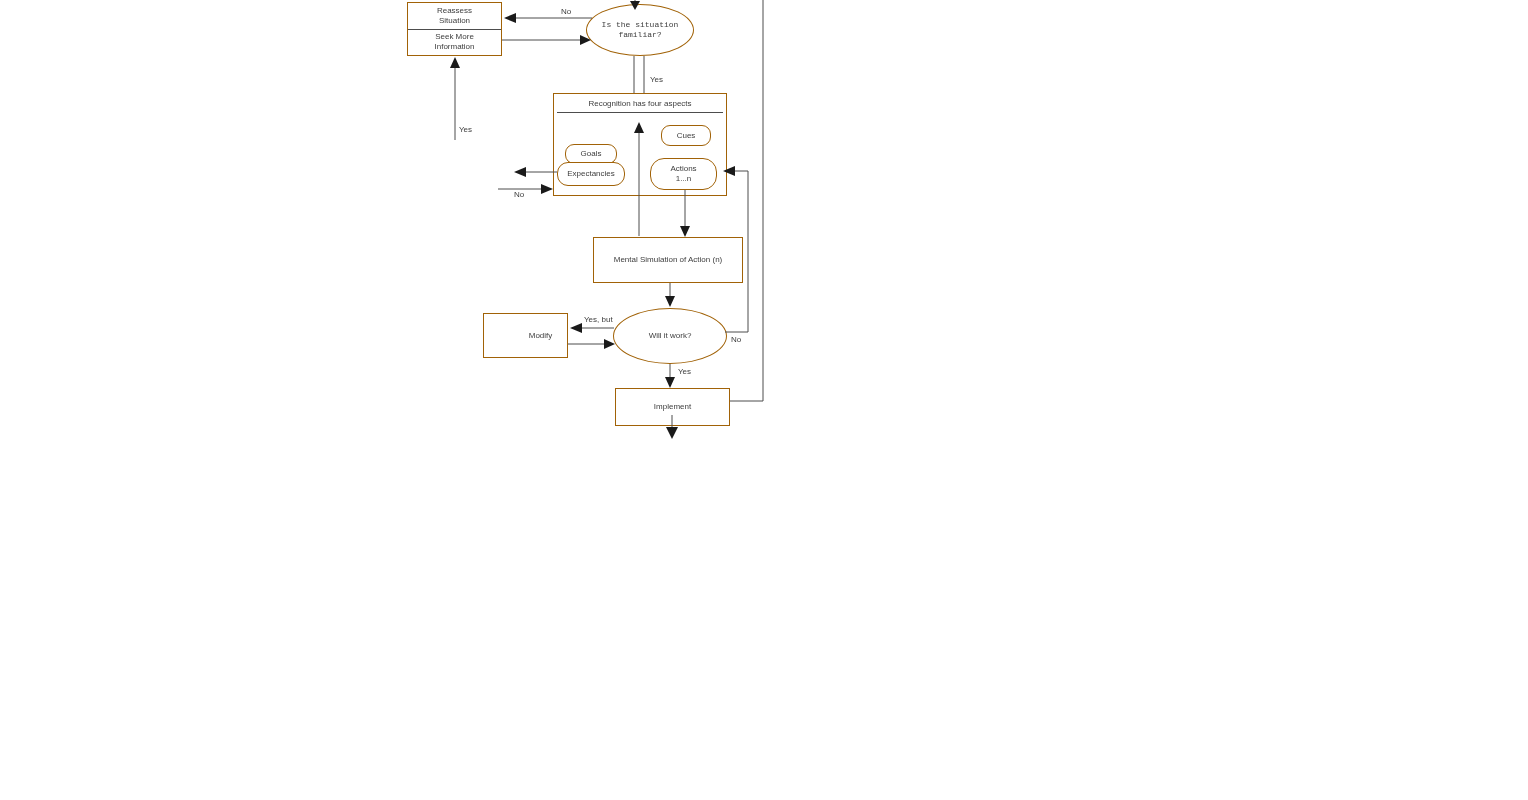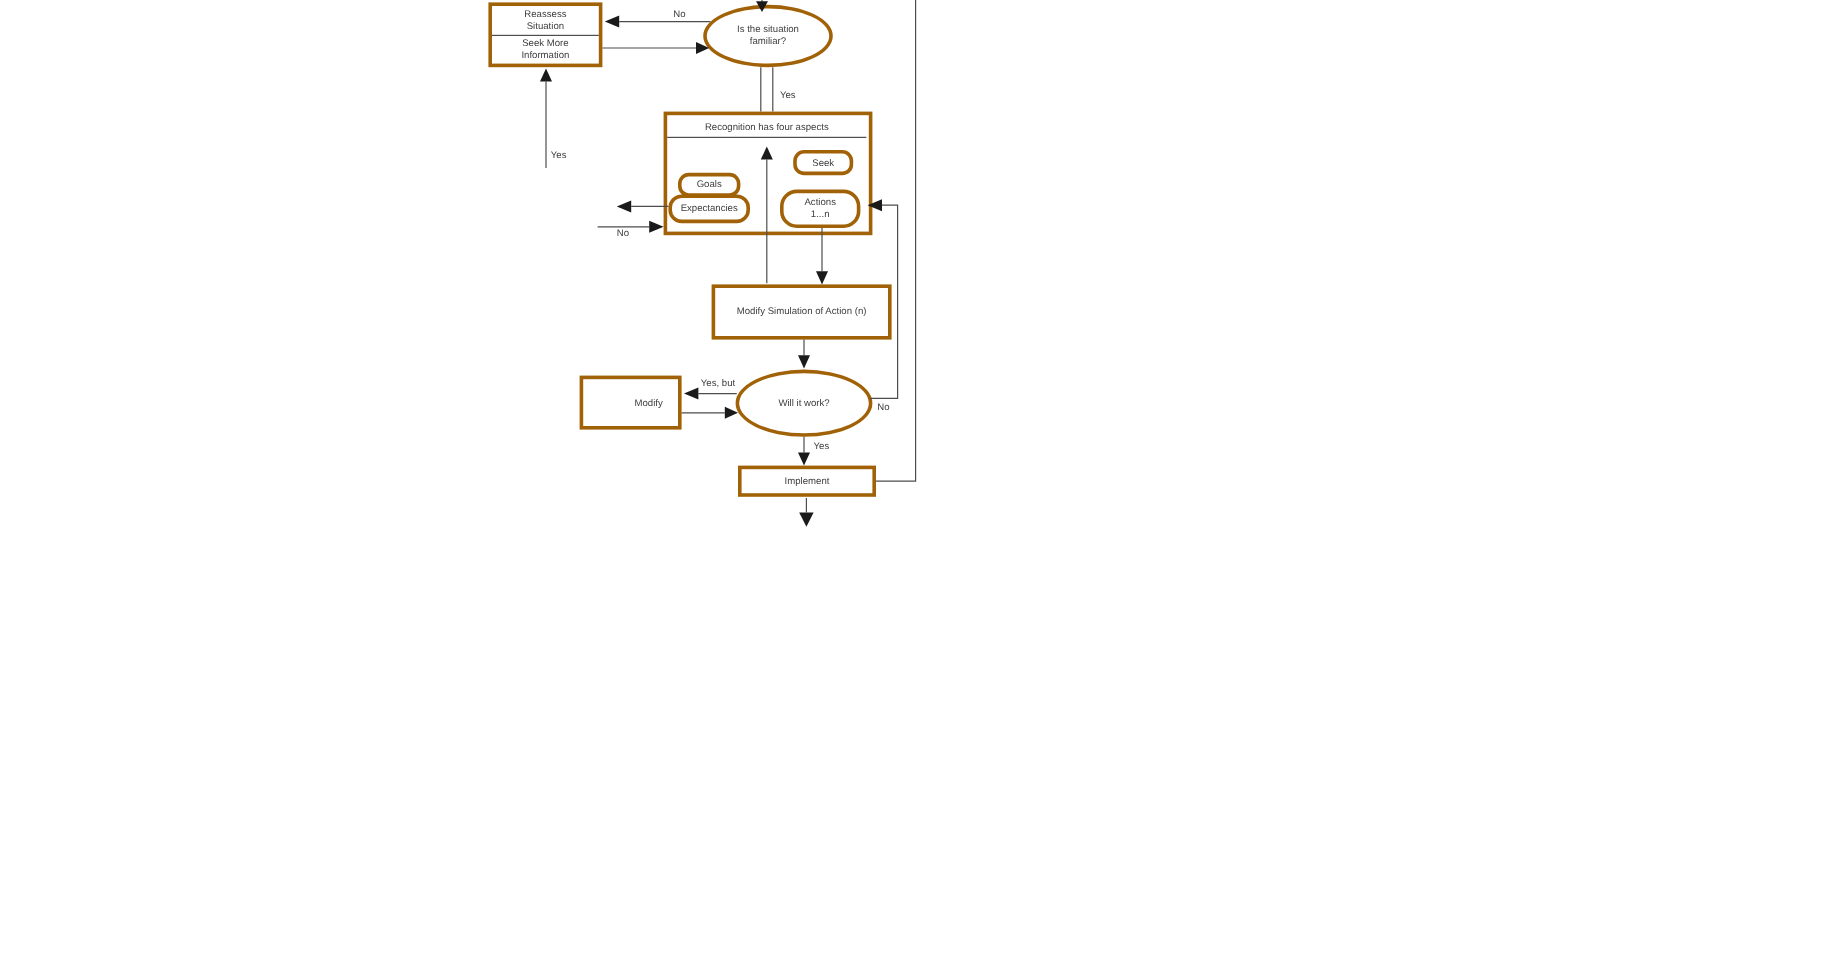--- a/index.html
+++ b/index.html
@@ -9,23 +9,24 @@
     width: 1528px;
     height: 800px;
     background: #ffffff;
     overflow: hidden;
     font-family: "Liberation Sans", sans-serif;
     color: #3d3d3d;
   }
   .node {
     position: absolute;
     background: #ffffff;
-    border: 3px solid #a16207;
+    border: 1px solid #a16207;
     display: flex;
     flex-direction: column;
+    align-items: center;
     justify-content: center;
     text-align: center;
     font-size: 8px;
     line-height: 10px;
     color: #3d3d3d;
     z-index: 1;
   }
   .ellipse { border-radius: 50%; }
   .rounded { border-radius: 11px; }
   .edge-label {
@@ -50,32 +51,32 @@
   }
   #connector-layer polygon {
     fill: #1a1a1a;
     stroke: none;
   }
   
   #reassess-box { left: 407px; top: 2px; width: 95px; height: 54px; padding: 0; justify-content: flex-start; }
   #reassess-box .cell { width: 100%; display: flex; flex-direction: column; align-items: center; justify-content: center; }
   #reassess-box .cell-top { height: 27px; border-bottom: 1px solid #4d4d4d; }
   #reassess-box .cell-bottom { height: 26px; }
-  #familiar-ellipse { left: 586px; top: 4px; width: 108px; height: 52px; }
+  #familiar-ellipse { left: 586px; top: 4px; width: 108px; height: 52px; font-family: Liberation Mono, monospace; }
   #recognition-box { left: 553px; top: 93px; width: 174px; height: 103px; justify-content: flex-start; }
   #recognition-title { width: 166px; padding: 5px 0 3px 0; border-bottom: 1px solid #4d4d4d; font-size: 8px; }
   #goals-node { left: 565px; top: 126px; width: 52px; height: 20px; border-radius: 9px; margin-top: 18px; }
   #cues-node { left: 661px; top: 125px; width: 50px; height: 21px; border-radius: 9px; }
   #expectancies-node { left: 557px; top: 162px; width: 68px; height: 24px; border-radius: 11px; }
   #actions-node { left: 650px; top: 158px; width: 67px; height: 32px; border-radius: 14px; }
   #violated-ellipse { left: 400px; top: 141px; width: 112px; height: 56px; }
   #mental-sim-box { left: 593px; top: 237px; width: 150px; height: 46px; }
   #modify-box { left: 483px; top: 313px; width: 85px; height: 45px; padding-left: 30px; }
   #will-it-work-ellipse { left: 613px; top: 308px; width: 114px; height: 56px; }
-  #implement-box { left: 615px; top: 388px; width: 115px; height: 26px; }
+  #implement-box { left: 615px; top: 388px; width: 115px; height: 38px; }
   
   #lbl-familiar-no { left: 561px; top: 7px; }
   #lbl-familiar-yes { left: 650px; top: 75px; }
   #lbl-violated-yes { left: 459px; top: 125px; }
   #lbl-violated-no { left: 514px; top: 190px; }
   #lbl-will-yes-but { left: 584px; top: 315px; }
   #lbl-will-no { left: 731px; top: 335px; }
   #lbl-will-yes { left: 678px; top: 367px; }
 </style>
 </head>
@@ -99,33 +100,33 @@
     <span>familiar?</span>
   </div>
 
   <div class="node" id="recognition-box">
     <div id="recognition-title">Recognition has four aspects</div>
   </div>
   <div class="node rounded" id="goals-node">
     <span>Goals</span>
   </div>
   <div class="node rounded" id="cues-node">
-    <span>Seek</span>
+    <span>Cues</span>
   </div>
   <div class="node rounded" id="expectancies-node">
     <span>Expectancies</span>
   </div>
   <div class="node rounded" id="actions-node">
     <span>Actions</span>
     <span>1...n</span>
   </div>
 
 
   <div class="node" id="mental-sim-box">
-    <span>Modify Simulation of Action (n)</span>
+    <span>Mental Simulation of Action (n)</span>
   </div>
 
   <div class="node" id="modify-box">
     <span>Modify</span>
   </div>
 
   <div class="node ellipse" id="will-it-work-ellipse">
     <span>Will it work?</span>
   </div>
 

